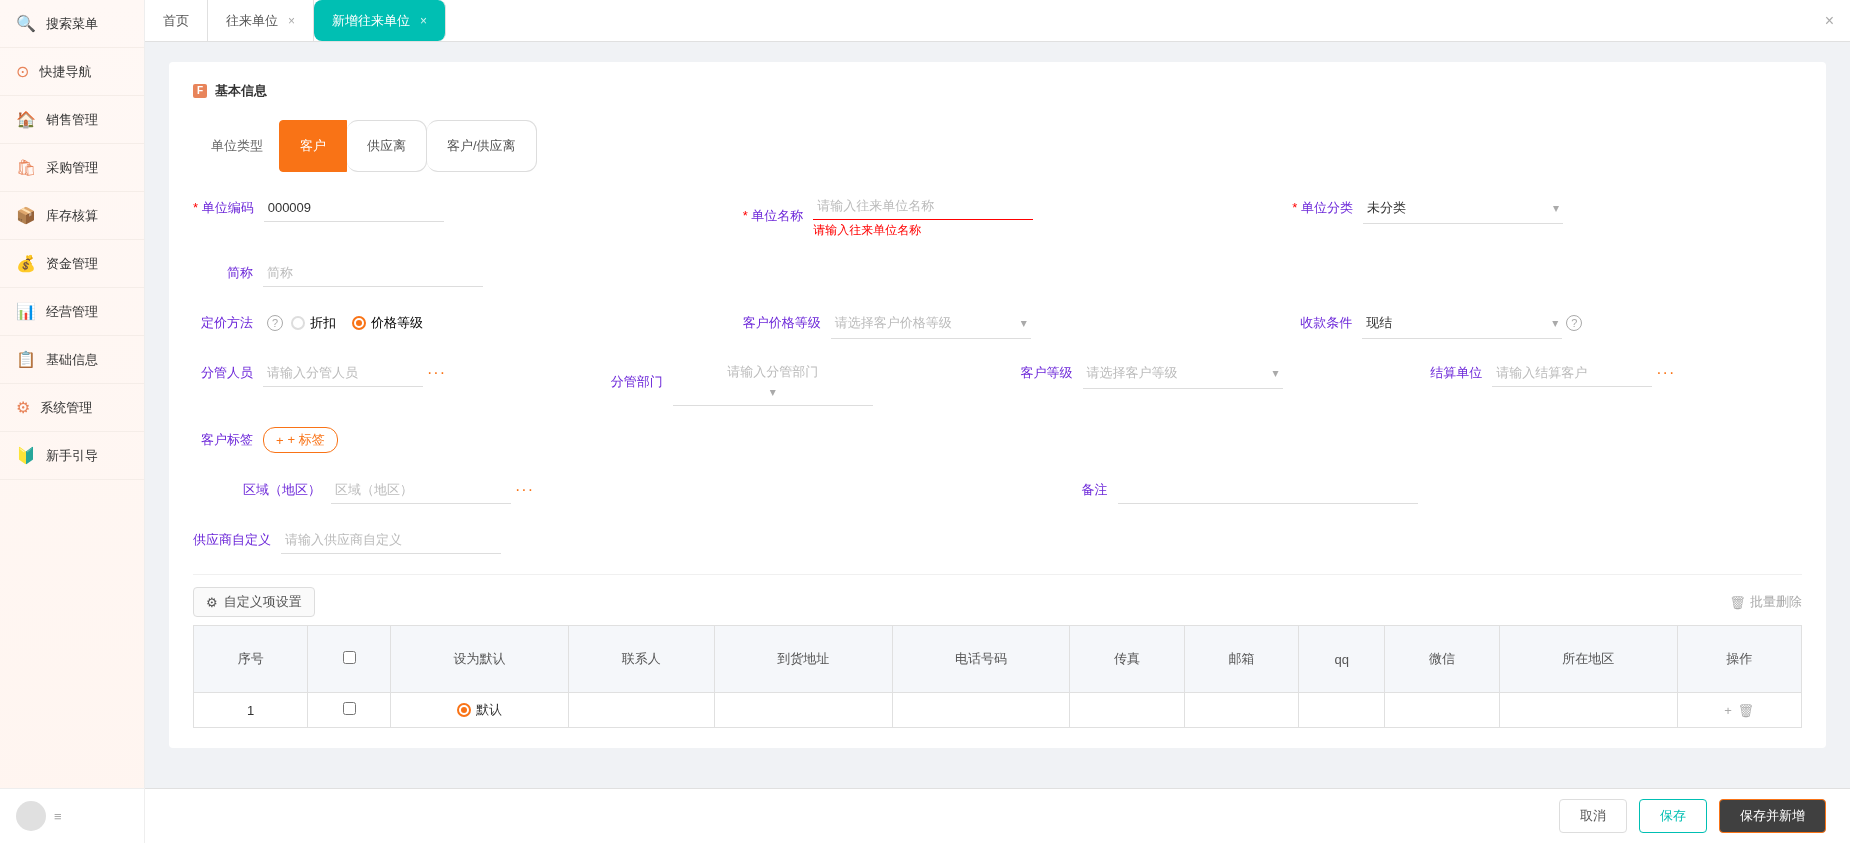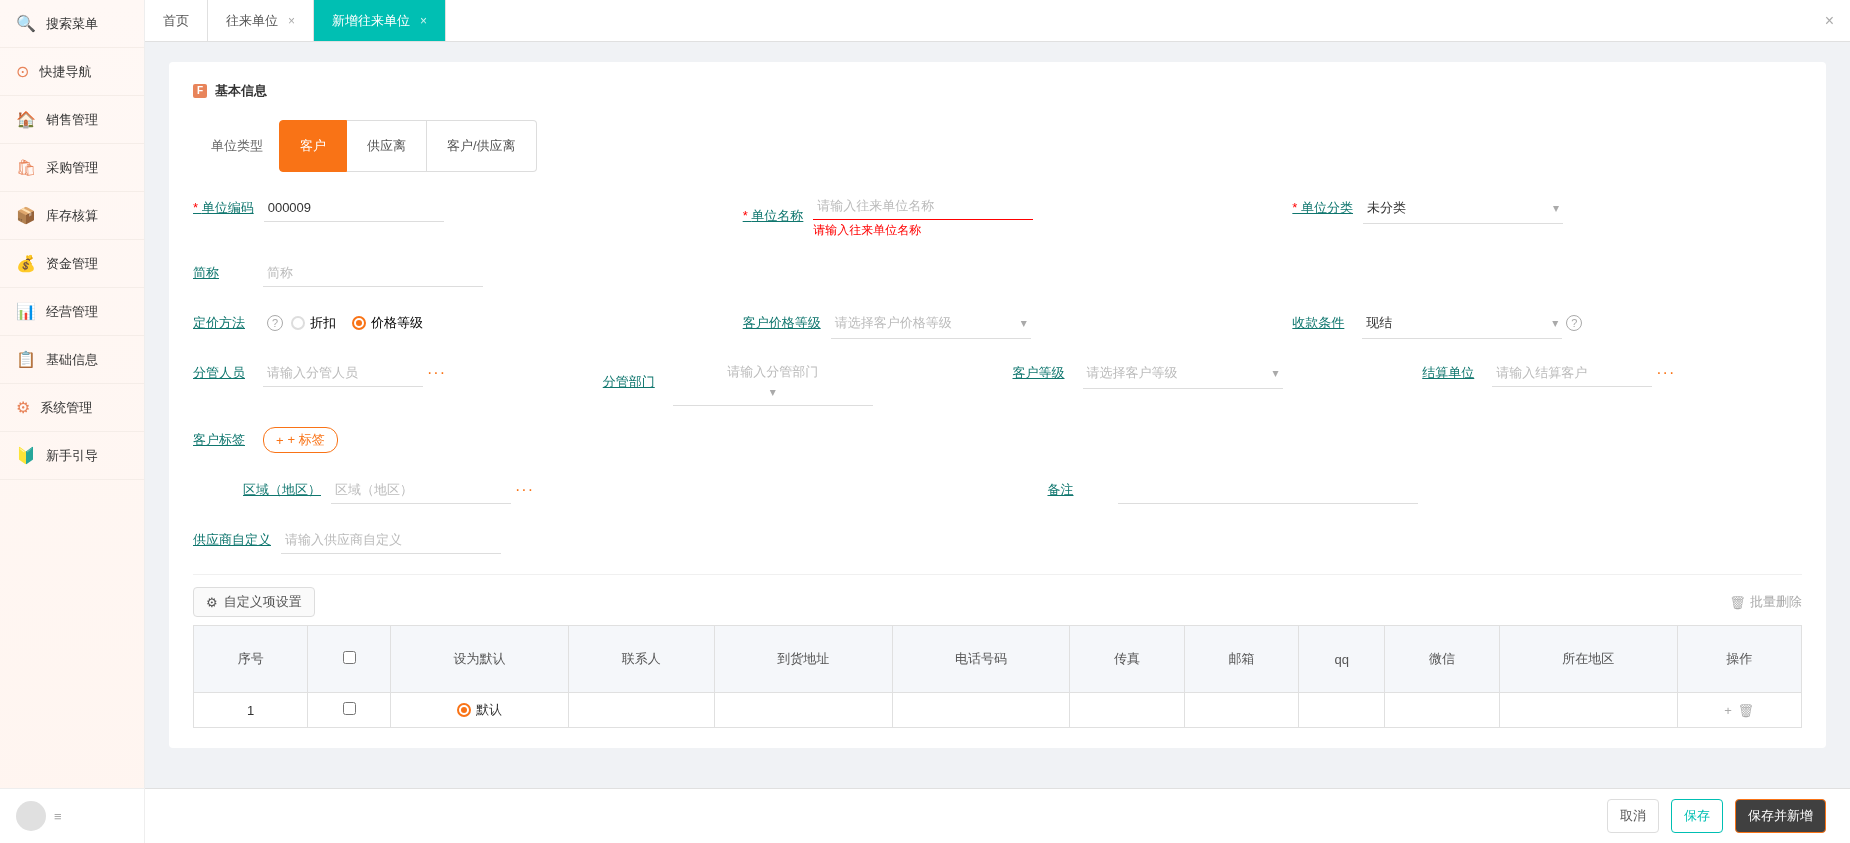--- a/index.html
+++ b/index.html
@@ -64,20 +64,21 @@
       cursor: pointer;
       color: #555;
       gap: 6px;
       border-right: 1px solid #e0e0e0;
       font-size: 13px;
       white-space: nowrap;
     }
     .tab.active {
       background: #00bfb3;
       color: #fff;
+      border-radius: 8px;
     }
     .tab .close-btn {
       font-size: 12px;
       color: #aaa;
       cursor: pointer;
       margin-left: 4px;
     }
     .tab.active .close-btn { color: rgba(255,255,255,0.8); }
     .tab-spacer { flex: 1; }
     .tab-close-all {
@@ -137,45 +138,44 @@
       background: #fff;
       color: #555;
     }
     .type-btn:first-of-type { border-radius: 4px 0 0 4px; }
     .type-btn:last-of-type { border-radius: 0 4px 4px 0; }
     .type-btn.active {
       background: #f97316;
       color: #fff;
       border-color: #f97316;
     }
-    .type-btn:not(:first-of-type) { border-left: none; }
+    .type-btn:not(:first-of-type) { border-left: none; border-radius: 11px; }
 
     
     .form-row {
       display: flex;
       align-items: flex-start;
       margin-bottom: 18px;
       gap: 0;
     }
     .form-group {
       display: flex;
       align-items: center;
       flex: 1;
       gap: 0;
       min-width: 0;
     }
     .form-label {
-      color: #0f766e;
+      color: #6d28d9;
       white-space: nowrap;
       min-width: 70px;
-      text-align: left;
+      text-align: right;
       padding-right: 10px;
       flex-shrink: 0;
       line-height: 32px;
-      text-decoration: underline;
     }
     .form-label.required::before {
       content: '* ';
       color: #f00;
     }
     .form-input {
       border: none;
       border-bottom: 1px solid #ddd;
       padding: 6px 4px;
       outline: none;
@@ -328,21 +328,21 @@
     .bottom-bar {
       background: #fff;
       border-top: 1px solid #e0e0e0;
       padding: 10px 24px;
       display: flex;
       justify-content: flex-end;
       gap: 12px;
       align-items: center;
     }
     .btn {
-      padding: 7px 12px;
+      padding: 7px 20px;
       border-radius: 4px;
       cursor: pointer;
       font-size: 13px;
       border: 1px solid #ddd;
     }
     .btn-default {
       background: #fff;
       color: #555;
     }
     .btn-primary {

